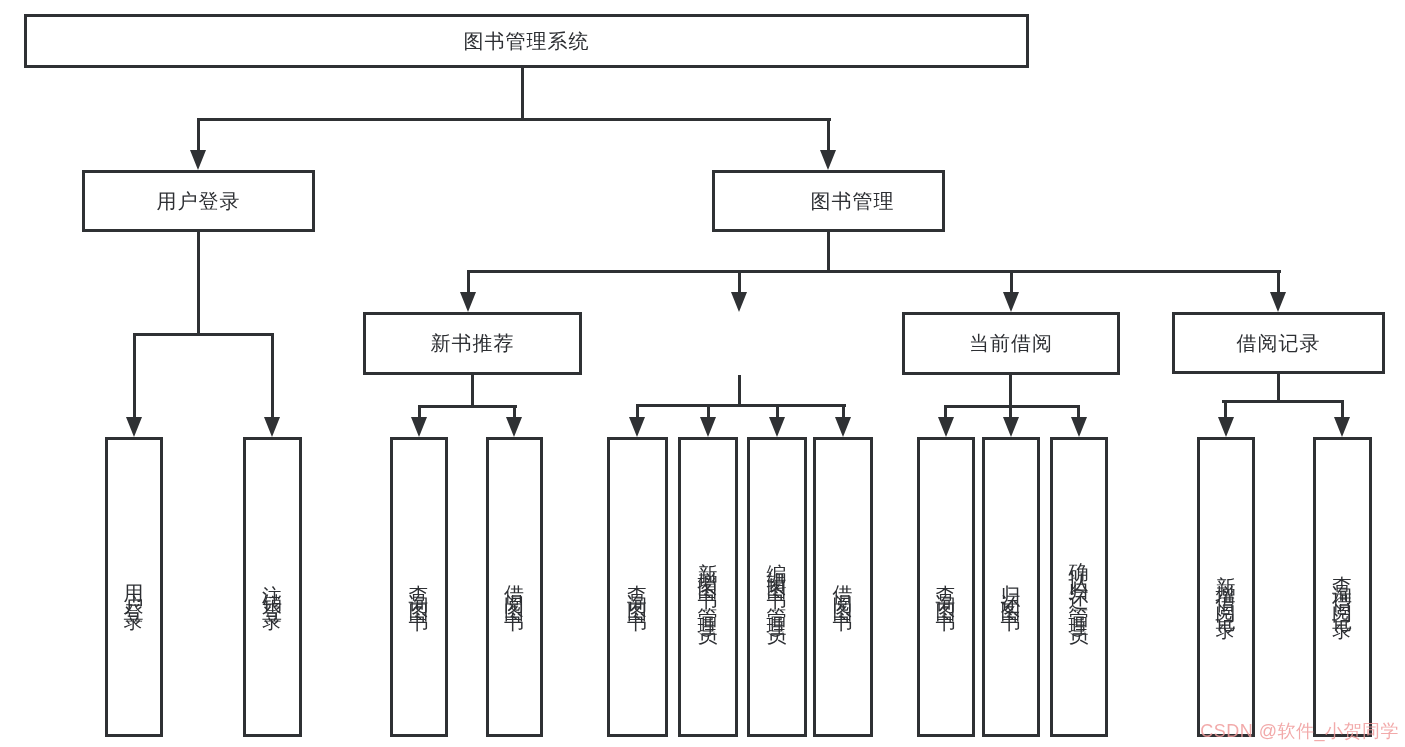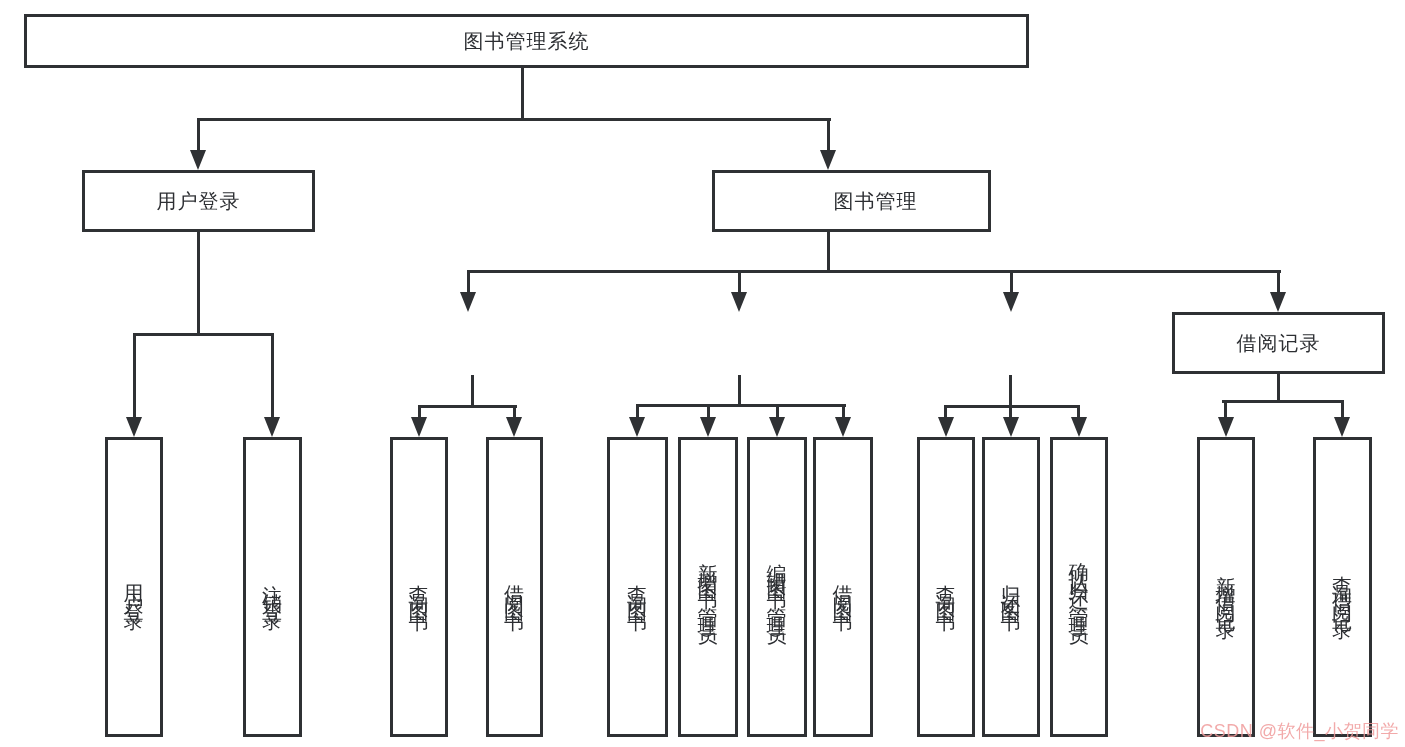--- a/index.html
+++ b/index.html
@@ -65,21 +65,21 @@
   <div class="line" style="left:521px;top:68px;width:3px;height:53px;"></div>
   <div class="line" style="left:197px;top:118px;width:634px;height:3px;"></div>
   <div class="line" style="left:197px;top:118px;width:3px;height:34px;"></div>
   <div class="arrow" style="left:190px;top:150px;"></div>
   <div class="line" style="left:827px;top:118px;width:3px;height:34px;"></div>
   <div class="arrow" style="left:820px;top:150px;"></div>
 
   <div class="box h" style="left:82px;top:170px;width:233px;height:62px;">
     <span>用户登录</span>
   </div>
-  <div class="box h" style="left:712px;top:170px;width:279px;height:62px;padding-left:48px;">
+  <div class="box h" style="left:712px;top:170px;width:233px;height:62px;padding-left:48px;">
     <span>图书管理</span>
   </div>
 
   <div class="line" style="left:197px;top:232px;width:3px;height:103px;"></div>
   <div class="line" style="left:133px;top:333px;width:141px;height:3px;"></div>
   <div class="line" style="left:133px;top:333px;width:3px;height:86px;"></div>
   <div class="arrow" style="left:126px;top:417px;"></div>
   <div class="line" style="left:271px;top:333px;width:3px;height:86px;"></div>
   <div class="arrow" style="left:264px;top:417px;"></div>
 
@@ -87,20 +87,26 @@
   <div class="line" style="left:467px;top:270px;width:814px;height:3px;"></div>
   <div class="line" style="left:467px;top:270px;width:3px;height:24px;"></div>
   <div class="arrow" style="left:460px;top:292px;"></div>
   <div class="line" style="left:738px;top:270px;width:3px;height:24px;"></div>
   <div class="arrow" style="left:731px;top:292px;"></div>
   <div class="line" style="left:1010px;top:270px;width:3px;height:24px;"></div>
   <div class="arrow" style="left:1003px;top:292px;"></div>
   <div class="line" style="left:1277px;top:270px;width:3px;height:24px;"></div>
   <div class="arrow" style="left:1270px;top:292px;"></div>
 
+  <div class="box h" style="left:363px;top:312px;width:219px;height:63px;">
+    <span>新书推荐</span>
+  </div>
+  <div class="box h" style="left:902px;top:312px;width:218px;height:63px;">
+    <span>当前借阅</span>
+  </div>
   <div class="box h" style="left:1172px;top:312px;width:213px;height:62px;">
     <span>借阅记录</span>
   </div>
 
   <div class="line" style="left:471px;top:375px;width:3px;height:32px;"></div>
   <div class="line" style="left:418px;top:405px;width:99px;height:3px;"></div>
   <div class="line" style="left:418px;top:405px;width:3px;height:14px;"></div>
   <div class="arrow" style="left:411px;top:417px;"></div>
   <div class="line" style="left:513px;top:405px;width:3px;height:14px;"></div>
   <div class="arrow" style="left:506px;top:417px;"></div>

